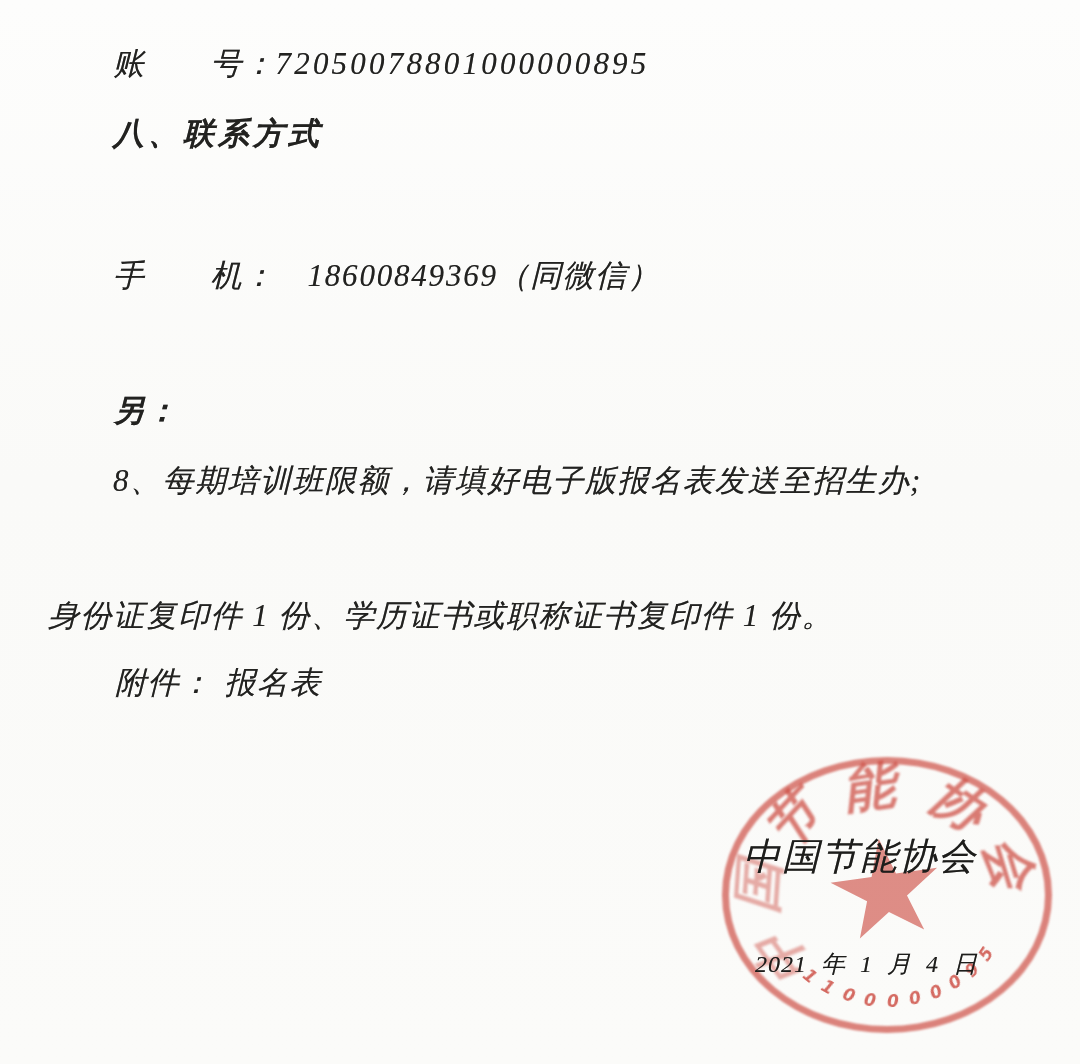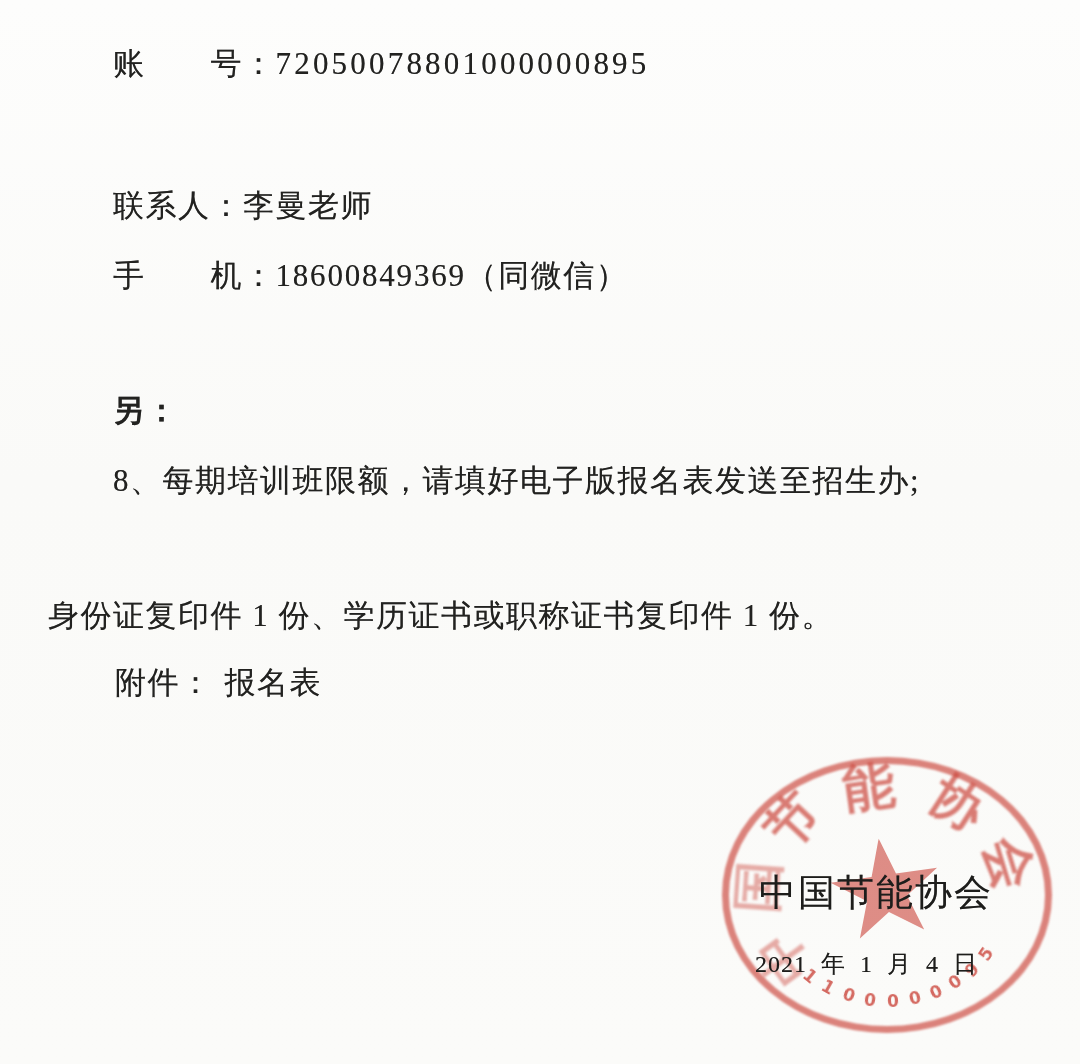--- a/index.html
+++ b/index.html
@@ -5,20 +5,21 @@
   :root { --seal: #cc4a40; }
   * { margin: 0; padding: 0; box-sizing: border-box; }
   html, body { background: #ffffff; }
   .page {
     position: relative;
     width: 1080px;
     height: 1064px;
     background: linear-gradient(180deg, #fdfdfc 0%, #fafaf8 45%, #fbfbf9 100%);
     overflow: hidden;
     font-family: "Liberation Serif", "DejaVu Serif", serif;
+    font-style: italic;
   }
   .line {
     position: absolute;
     z-index: 2;
     font-size: 31px;
     line-height: 1.15;
     color: #222220;
     letter-spacing: 1.5px;
     white-space: nowrap;
     text-shadow: 0 0 0.6px rgba(40,40,40,0.55);
@@ -27,21 +28,21 @@
   .l-heading  { left: 113px; top: 116px; font-weight: 700; letter-spacing: 4px; }
   .l-contact  { left: 113px; top: 188px; }
   .l-phone    { left: 113px; top: 258px; }
   .l-email    { left: 113px; top: 328px; }
   .l-notehead { left: 113px; top: 393px; font-weight: 700; letter-spacing: 2px; }
   .l-note1    { left: 113px; top: 463px; }
   .l-note2a   { left: 111px; top: 531px; }
   .l-note2b   { left: 48px;  top: 598px; }
   .l-attach   { left: 115px; top: 665px; text-align: center; }
   .num-wide   { letter-spacing: 3.2px; }
-  .num-phone  { letter-spacing: 1.8px; }
+  .num-phone  { letter-spacing: 1.8px; margin-left: 32px; }
   .email-val  { letter-spacing: 4.2px; }
   .attach-val { margin-left: 12px; }
 
   
   .seal {
     position: absolute;
     left: 700px; top: 740px;
     width: 380px; height: 324px;
     z-index: 1;
   }
@@ -79,28 +80,27 @@
     position: absolute;
     font-family: "DejaVu Sans", sans-serif;
     font-size: 17px;
     font-weight: 700;
     color: var(--seal);
     opacity: 0.82;
     filter: blur(0.4px);
   }
   .sig-org {
     position: absolute;
-    left: 743px; top: 868px;
+    left: 743px; top: 832px;
     z-index: 3;
     font-size: 37px;
     letter-spacing: 2px;
     color: #1d1d1b;
     white-space: nowrap;
     text-shadow: 0 0 0.6px rgba(40,40,40,0.55);
-    margin-left: 16px;
   }
   .sig-date {
     position: absolute;
     left: 716px; top: 948px;
     z-index: 3;
     font-size: 24px;
     letter-spacing: 1px;
     word-spacing: 7px;
     color: #1d1d1b;
     white-space: nowrap;
@@ -110,24 +110,22 @@
 </style>
 </head>
 <body>
 
 <div class="page">
 
   <div class="line l-account">
     <span>账　　号：</span><span class="num-wide">72050078801000000895</span>
   </div>
 
+  <div class="line l-heading">八、联系方式</div>
 
-  <div class="line l-contact">
-    <span>联系人：</span><span>李曼老师</span>
-  </div>
 
   <div class="line l-phone">
     <span>手　　机：</span><span class="num-phone">18600849369</span><span>（同微信）</span>
   </div>
 
 
   <div class="line l-notehead">另：</div>
 
   <div class="line l-note1">8、每期培训班限额，请填好电子版报名表发送至招生办;</div>
 

